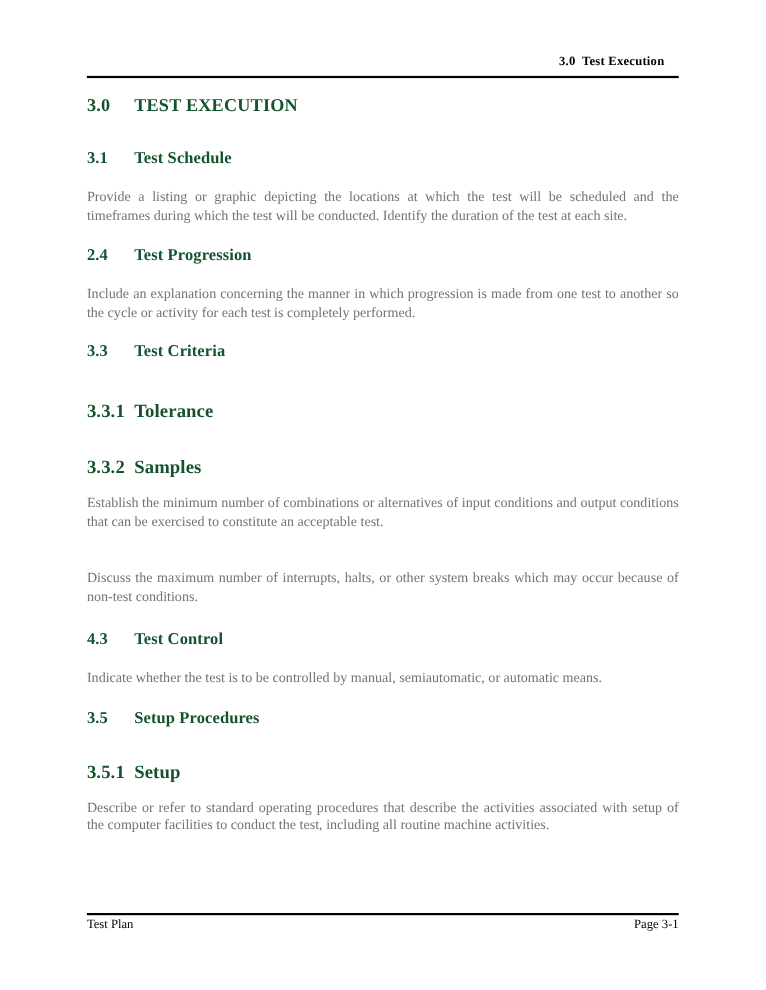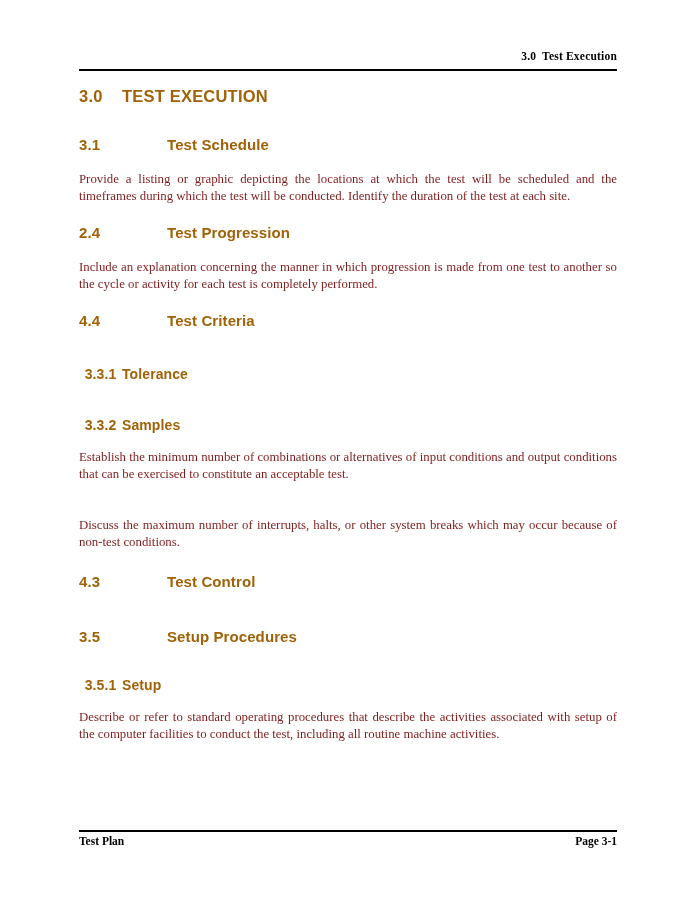--- a/index.html
+++ b/index.html
@@ -15,21 +15,21 @@
     overflow: hidden;
     font-family: "Liberation Serif", "DejaVu Serif", serif;
     color: #000000;
     box-sizing: border-box;
   }
 
   
   .running-header {
     position: absolute;
     left: 79px;
-    right: 79px;
+    right: 92px;
     top: 50px;
     text-align: right;
   }
   .running-header .hdr-text {
     font-family: "Liberation Serif", "DejaVu Serif", serif;
     font-weight: bold;
     font-size: 11.5px;
     letter-spacing: 0.2px;
     line-height: 13px;
     display: block;
@@ -57,74 +57,72 @@
     position: absolute;
     left: 79px;
     right: 79px;
     top: 834px;
     display: flex;
     justify-content: space-between;
     align-items: baseline;
   }
   .running-footer span {
     font-family: "Liberation Serif", "DejaVu Serif", serif;
-    font-weight: bold;
+    font-weight: normal;
     font-size: 11.5px;
     line-height: 14px;
     white-space: pre;
   }
 
   
   .content {
     position: absolute;
     left: 79px;
     top: 86px;
     width: 538px;
   }
 
   
   .h-row {
     display: flex;
     align-items: baseline;
-    font-family: Liberation Sans, sans-serif;
+    font-family: Liberation Serif, serif;
     font-weight: bold;
-    color: #a16207;
+    color: #14532d;
   }
   .h-num { flex: 0 0 43px; white-space: pre; }
   .h-title { white-space: pre; }
 
   
   .h1 {
     font-size: 16.5px;
     line-height: 20px;
     margin: 0 0 0 0;
     letter-spacing: 0.2px;
   }
   
   .h2 {
     font-size: 15px;
     line-height: 19px;
     letter-spacing: 0.1px;
-    gap: 45px;
   }
   
   .h3 {
-    font-size: 14px;
+    font-size: 17px;
     line-height: 16px;
     letter-spacing: 0.1px;
-    text-align: center;
   }
 
   p.body {
     margin: 0;
     font-family: "Liberation Serif", "DejaVu Serif", serif;
     font-size: 12.8px;
     line-height: 16.5px;
     text-align: justify;
-    color: #7f1d1d;
+    color: #737373;
   }
 
   
   .sp-h1-to-h2 { height: 29px; }
   .sp-h2-to-p  { height: 17px; }
   .sp-p-to-h2  { height: 19px; }
   .sp-p-to-h3  { height: 19px; }
   .sp-h3-to-p  { height: 16px; }
   .sp-p-to-h2-big { height: 22px; }
   .sp-h2-to-h3 { height: 31px; }
@@ -160,21 +158,21 @@
     <div class="h-row h2">
       <span class="h-num">2.4</span>
       <span class="h-title">Test Progression</span>
     </div>
     <div class="sp-h2-to-p"></div>
     <p class="body">Include an explanation concerning the manner in which progression is made from one test to another so the cycle or activity for each test is completely performed.</p>
 
     <div class="sp-p-to-h2"></div>
 
     <div class="h-row h2">
-      <span class="h-num">4.4</span>
+      <span class="h-num">3.3</span>
       <span class="h-title">Test Criteria</span>
     </div>
     <div class="sp-h2-to-p"></div>
 
     <div class="sp-p-to-h3"></div>
 
     <div class="h-row h3">
       <span class="h-num">3.3.1</span>
       <span class="h-title">Tolerance</span>
     </div>
@@ -194,20 +192,21 @@
     <div class="sp-h3-to-p"></div>
     <p class="body">Discuss the maximum number of interrupts, halts, or other system breaks which may occur because of non-test conditions.</p>
 
     <div class="sp-p-to-h2-big"></div>
 
     <div class="h-row h2">
       <span class="h-num">4.3</span>
       <span class="h-title">Test Control</span>
     </div>
     <div class="sp-h2-to-p"></div>
+    <p class="body">Indicate whether the test is to be controlled by manual, semiautomatic, or automatic means.</p>
 
     <div class="sp-p-to-h2"></div>
 
     <div class="h-row h2">
       <span class="h-num">3.5</span>
       <span class="h-title">Setup Procedures</span>
     </div>
 
     <div class="sp-h2-to-h3"></div>
 

